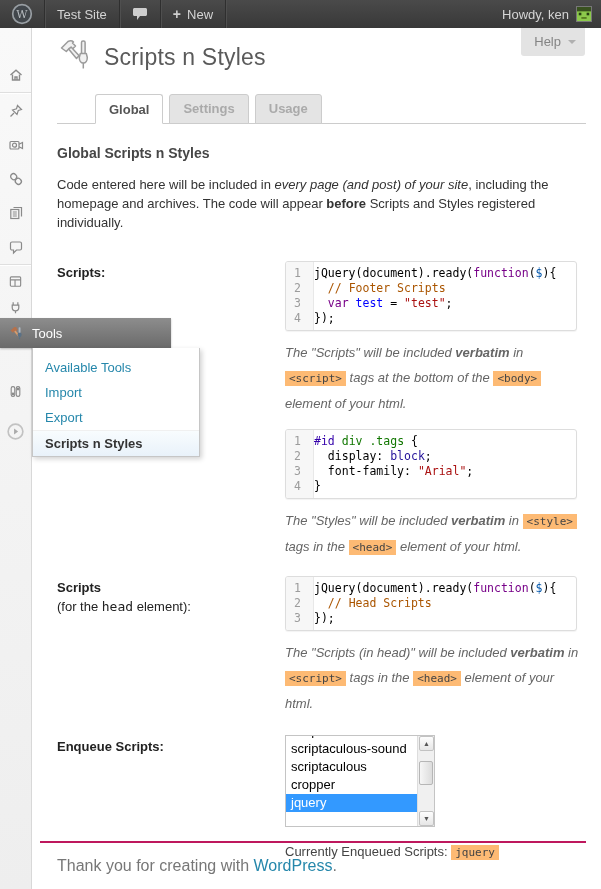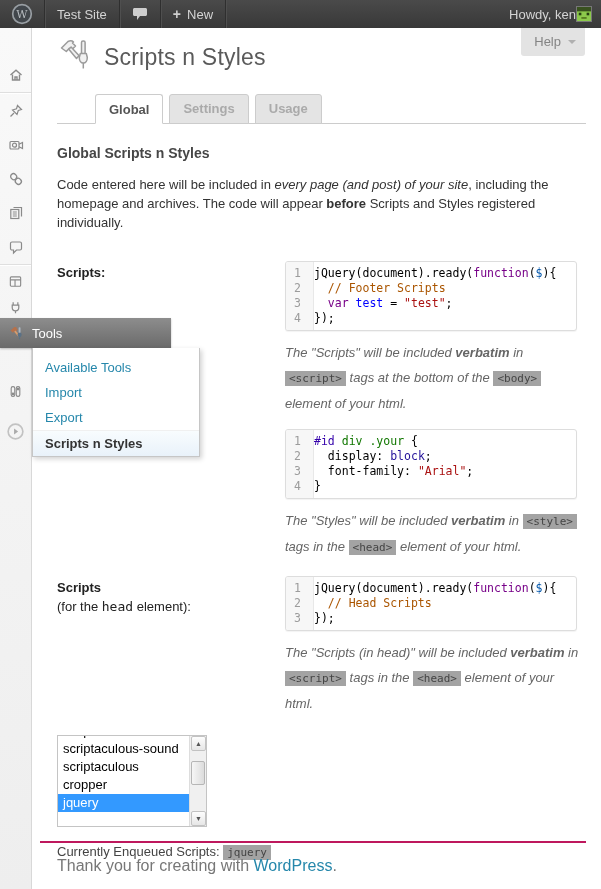--- a/index.html
+++ b/index.html
@@ -15,21 +15,21 @@
     display:flex; justify-content:space-between; font-size:13px;
   }
   .ab-left { display:flex; height:28px; }
   .ab-item {
     display:flex; align-items:center; padding:0 12px; height:28px;
     border-right:1px solid #2f2f2f; box-shadow:1px 0 0 #4f4f4f;
     color:#d4d4d4; cursor:default; white-space:nowrap;
   }
   .ab-item.logo { padding:0 11px; }
   .plus { font-weight:bold; margin-right:6px; color:#cfcfcf; font-size:14px; }
-  .ab-right { display:flex; align-items:center; padding-right:9px; }
+  .ab-right { display:flex; align-items:center; gap:7px; padding-right:9px; }
   .avatar { width:16px; height:16px; border:1px solid #777; background:#fff; display:block; }
   
   .sidebar {
     position:absolute; top:28px; left:0; bottom:0; width:32px;
     background:linear-gradient(#f9f9f9,#eee); border-right:1px solid #d8d8d8; z-index:10;
   }
   .side-icon {
     position:absolute; left:0; width:31px; height:22px;
     display:flex; align-items:center; justify-content:center; cursor:pointer;
   }
@@ -90,21 +90,21 @@
   .ln { width:21px; text-align:right; padding-right:6px; color:#9c9c9c; flex:none; }
   .lc { padding-left:7px; white-space:pre; color:#000; }
   .tk-plain { color:#000; } .tk-kw { color:#708; } .tk-def { color:#00f; }
   .tk-str { color:#a11; } .tk-com { color:#a50; } .tk-var2 { color:#05a; }
   .tk-builtin { color:#30a; } .tk-tag { color:#170;text-align:center; } .tk-prop { color:#000; } .tk-atom { color:#219; }
   
   .help-text { margin:9px 0 0; font-style:italic; color:#666; font-size:13px; line-height:25px; width:296px; }
   .help-text b { font-weight:bold; }
   code.chip, .help-text code {
     font-style:normal; font-family:"DejaVu Sans Mono", monospace; font-size:11px;
-    background:#a3a3a3; color:#444; padding:1px 4px;
+    background:#fdba74; color:#444; padding:1px 4px;
   }
   .row-gap1 { margin-top:13px; }
   .row-gap2 { margin-top:16px; }
   .row-gap3 { margin-top:19px; }
   
   .multiselect { width:150px; height:92px; border:1px solid #c4c4c4; background:#fff; display:flex; overflow:hidden; }
   .opt-col { flex:1; overflow:hidden; }
   .option { font-size:13px; line-height:18px; padding:0 5px; color:#000; white-space:nowrap; cursor:default; }
   .option.clipped { margin-top:-14px; }
   .option.selected { background:#39f; color:#fff; }
@@ -293,21 +293,21 @@
         <p class="help-text"><span>The "Scripts" will be included </span><b>verbatim</b><span> in </span><code>&lt;script&gt;</code><span> tags at the bottom of the </span><code>&lt;body&gt;</code><span> element of your html.</span></p>
       </div>
     </div>
 
     <div class="form-row row-gap1">
       <div class="form-label"></div>
       <div class="form-value">
         <div class="code-box">
             <div class="cl">
               <span class="ln">1</span>
-              <span class="lc"><span class="tk-builtin">#id</span><span class="tk-plain"> </span><span class="tk-tag">div</span><span class="tk-plain"> </span><span class="tk-tag">.your</span><span class="tk-plain"> {</span></span>
+              <span class="lc"><span class="tk-builtin">#id</span><span class="tk-plain"> </span><span class="tk-tag">div</span><span class="tk-plain"> </span><span class="tk-tag">.tags</span><span class="tk-plain"> {</span></span>
             </div>
             <div class="cl">
               <span class="ln">2</span>
               <span class="lc"><span class="tk-plain">  </span><span class="tk-prop">display</span><span class="tk-plain">: </span><span class="tk-atom">block</span><span class="tk-plain">;</span></span>
             </div>
             <div class="cl">
               <span class="ln">3</span>
               <span class="lc"><span class="tk-plain">  </span><span class="tk-prop">font-family</span><span class="tk-plain">: </span><span class="tk-str">"Arial"</span><span class="tk-plain">;</span></span>
             </div>
             <div class="cl">
@@ -337,20 +337,23 @@
             <div class="cl">
               <span class="ln">3</span>
               <span class="lc"><span class="tk-plain">});</span></span>
             </div>
           </div>
         <p class="help-text"><span>The "Scripts (in head)" will be included </span><b>verbatim</b><span> in </span><code>&lt;script&gt;</code><span> tags in the </span><code>&lt;head&gt;</code><span> element of your html.</span></p>
       </div>
     </div>
 
     <div class="form-row row-gap3">
+      <div class="form-label">
+        <span class="lbl-bold">Enqueue Scripts:</span>
+      </div>
       <div class="form-value">
         <div class="multiselect">
           <div class="opt-col">
               <div class="option clipped">scriptaculous-slider</div>
               <div class="option">scriptaculous-sound</div>
               <div class="option">scriptaculous</div>
               <div class="option">cropper</div>
               <div class="option selected">jquery</div>
             </div>
           <div class="scrollbar">

